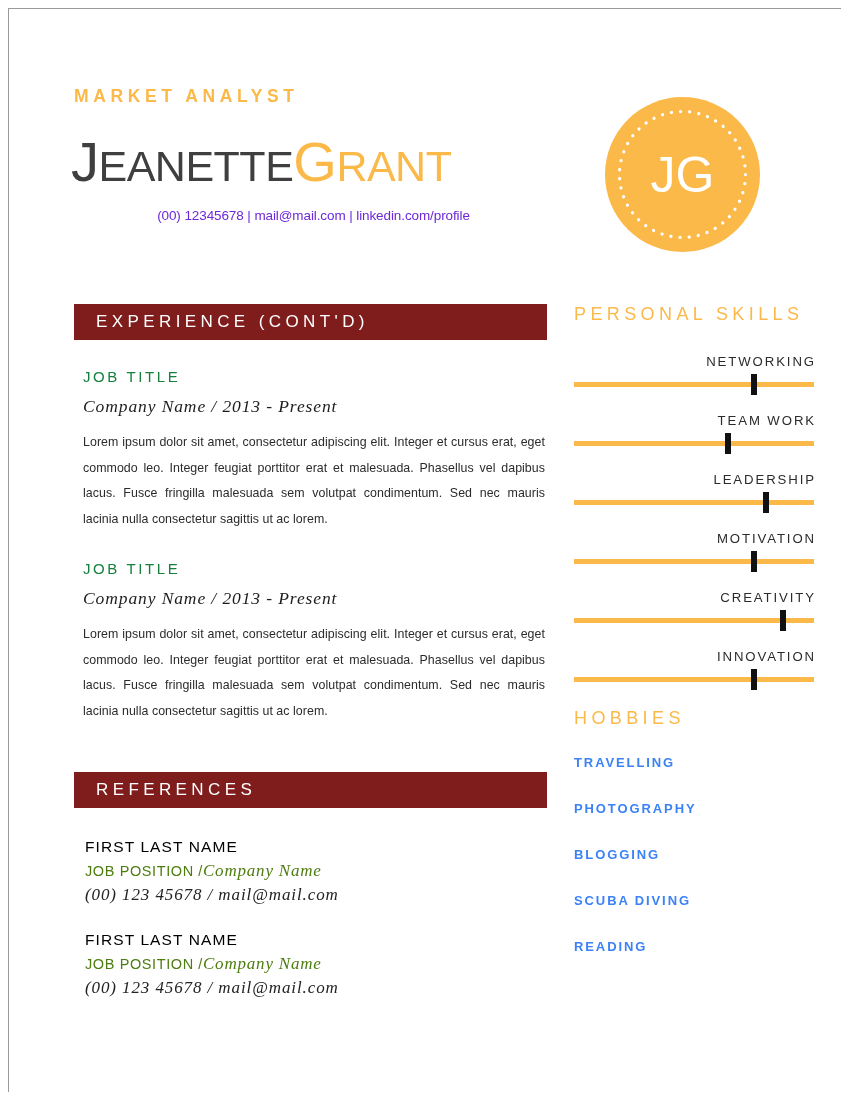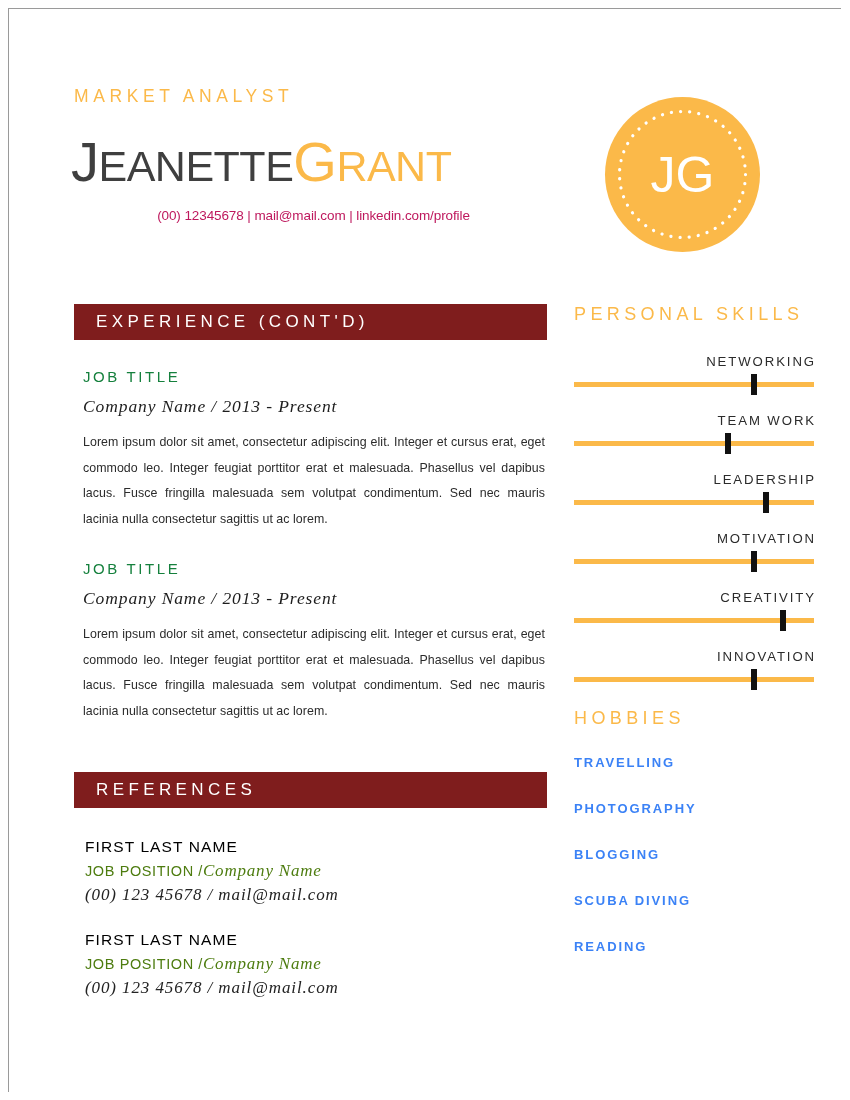--- a/index.html
+++ b/index.html
@@ -36,21 +36,21 @@
     width: 833px;
     height: 265px;
   }
   .role {
     position: absolute;
     left: 65px;
     top: 77px;
     font-size: 17.5px;
     letter-spacing: 4.6px;
     color: #fbb949;
-    font-weight: 400;
+    font-weight: 700;
   }
   .name {
     position: absolute;
     left: 62px;
     top: 123px;
     font-size: 56px;
     line-height: 60px;
     font-weight: 300;
     letter-spacing: -0.5px;
     white-space: nowrap;
@@ -67,21 +67,21 @@
   .name .small {
     font-size: 43px;
   }
   .contact {
     position: absolute;
     left: 62px;
     top: 199px;
     width: 485px;
     text-align: center;
     font-size: 13.5px;
-    color: #be185d;
+    color: #6d28d9;
     letter-spacing: -0.1px;
     white-space: nowrap;
   }
 
   
   .monogram {
     position: absolute;
     left: 596px;
     top: 88px;
     width: 155px;

